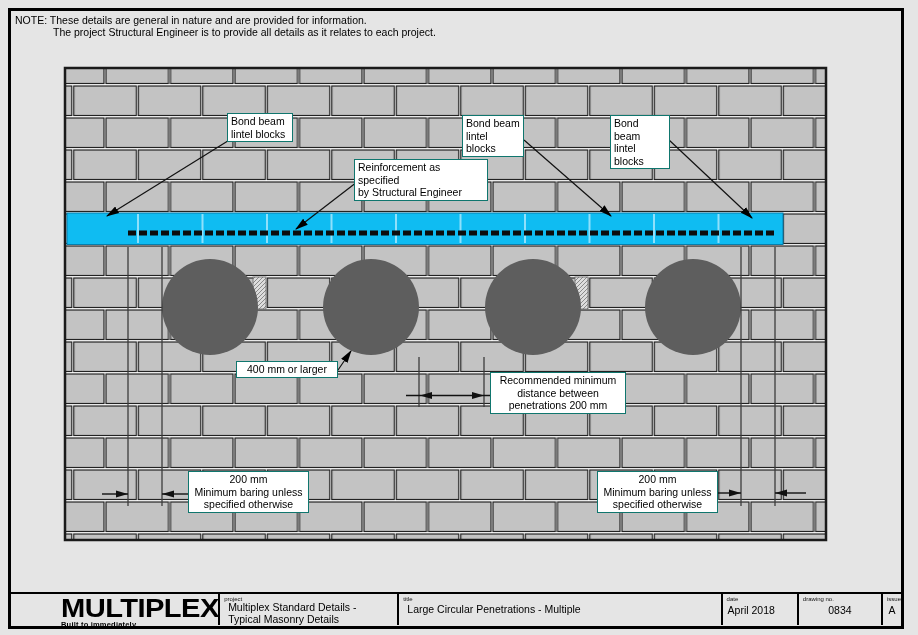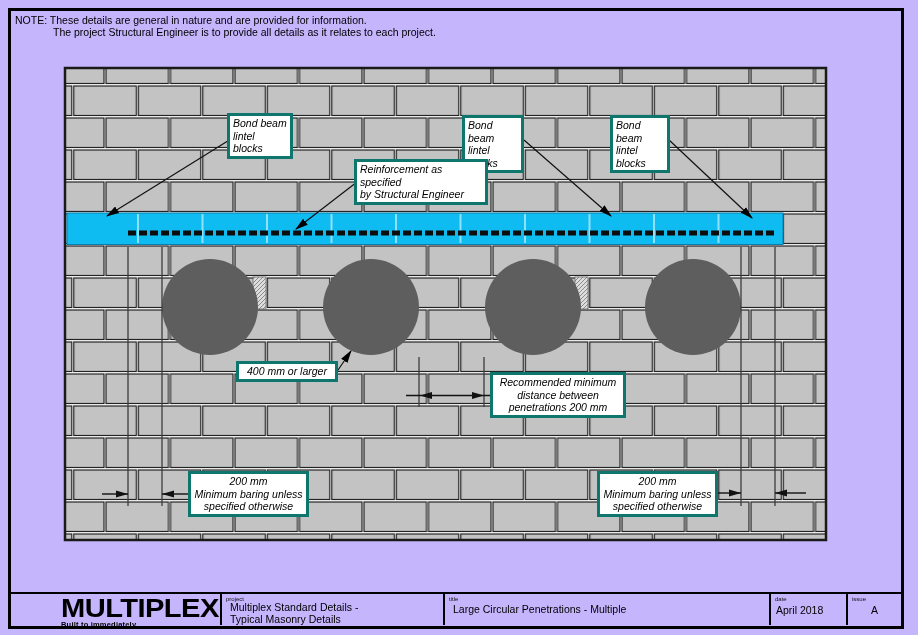--- a/index.html
+++ b/index.html
@@ -1,38 +1,38 @@
 <!DOCTYPE html>
 <html><head>
 <meta charset="utf-8">
 <style>
   html,body{margin:0;padding:0;background:#fff;}
   body{font-family:"Liberation Sans",sans-serif;color:#000;}
-  #sheet{position:relative;width:918px;height:635px;background:#c4b5fd;overflow:hidden;}
+  #sheet{position:relative;width:918px;height:635px;background:#e5e5e5;overflow:hidden;}
   .page-border{position:absolute;left:8px;top:8px;width:896px;height:621px;
     border:3px solid #000;box-sizing:border-box;}
   
   .note{position:absolute;left:15px;top:14px;font-size:10.5px;line-height:12px;white-space:nowrap;}
   .note-line{margin-left:38px;}
   .note-line:first-child{margin-left:0;}
   
   svg.draw{position:absolute;left:0;top:0;}
   
-  .lbl{position:absolute;background:#fff;border:3px solid #0f766e;font-size:10.5px;
-    line-height:12.5px;padding:1px 3px;white-space:pre-line;box-sizing:border-box;text-align:center;font-style:italic;}
+  .lbl{position:absolute;background:#fff;border:1px solid #0f766e;font-size:10.5px;
+    line-height:12.5px;padding:1px 3px;white-space:pre-line;box-sizing:border-box;text-align:center;}
   .lbl.left{text-align:left;}
   
   .titleblock{position:absolute;left:11px;top:592px;width:890px;height:33px;
     border-top:2px solid #000;display:flex;box-sizing:border-box;}
   .tb-cell{position:relative;box-sizing:border-box;height:100%;}
   .tb-cell + .tb-cell{border-left:2px solid #000;}
   .tb-label{display:block;font-size:6px;line-height:6px;padding:2px 0 0 4px;color:#111;}
   .tb-value{font-size:10.5px;line-height:11.5px;white-space:pre-line;}
   .c-logo{width:189px;margin-left:20px;}
-  .c-project{width:223px;}
+  .c-project{width:181px;}
   .c-title{width:282px;}
   .c-date{width:77px;margin-left:44px;}
   .c-drawing{width:85px;}
   .c-issue{flex:1;}
   .logo-wrap{margin:3px 0 0 30px;}
   .logo-text{font-size:26px;font-weight:bold;letter-spacing:-0.5px;line-height:22px;
     transform:scaleX(1.12);transform-origin:left center;}
   .logo-tag{font-size:7.5px;font-weight:bold;letter-spacing:0.2px;margin-top:1px;}
   .v-project{padding-left:8px;}
   .v-title{padding-left:8px;margin-top:2px;}
@@ -153,19 +153,23 @@
 Typical Masonry Details</div>
     </div>
     <div class="tb-cell c-title">
       <span class="tb-label">title</span>
       <div class="tb-value v-title">Large Circular Penetrations - Multiple</div>
     </div>
     <div class="tb-cell c-date">
       <span class="tb-label">date</span>
       <div class="tb-value v-date">April 2018</div>
     </div>
+    <div class="tb-cell c-drawing">
+      <span class="tb-label">drawing no.</span>
+      <div class="tb-value v-center">0834</div>
+    </div>
     <div class="tb-cell c-issue">
       <span class="tb-label">issue</span>
       <div class="tb-value v-center">A</div>
     </div>
   </div>
 
 </div>
 
 </body></html>

